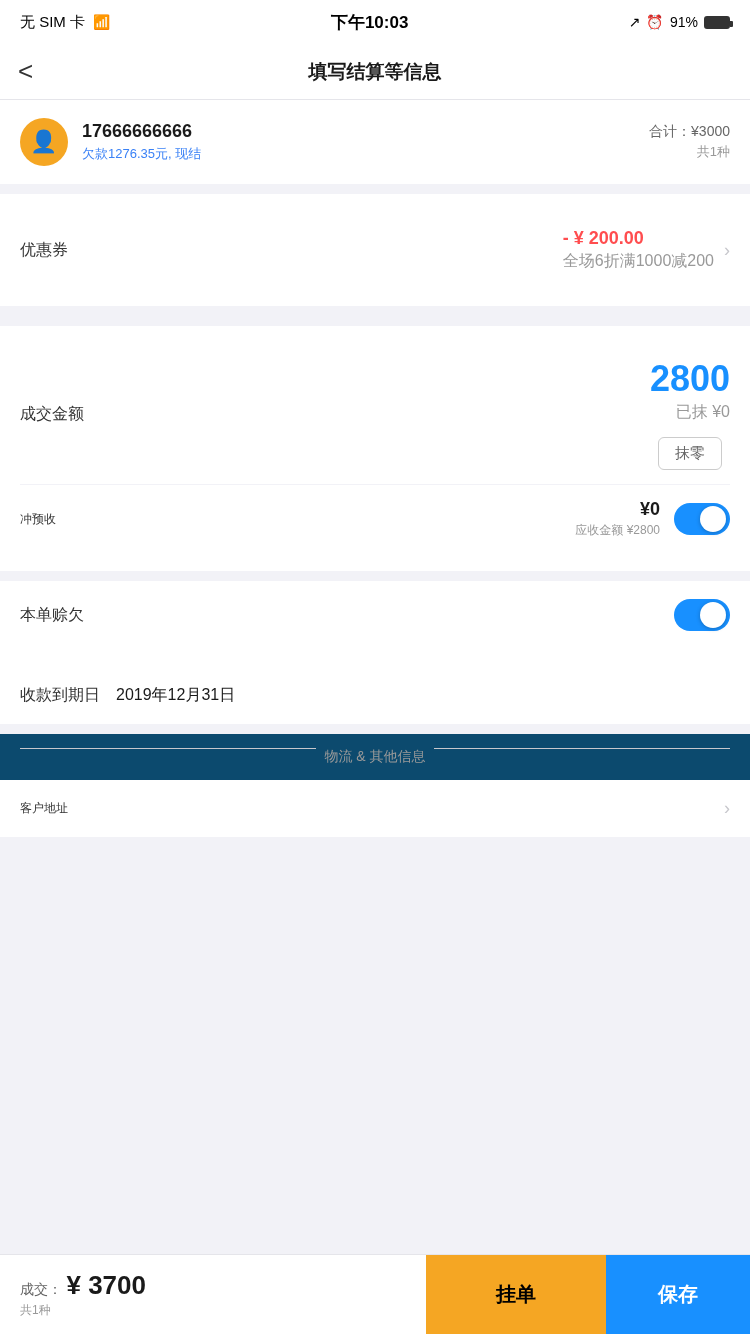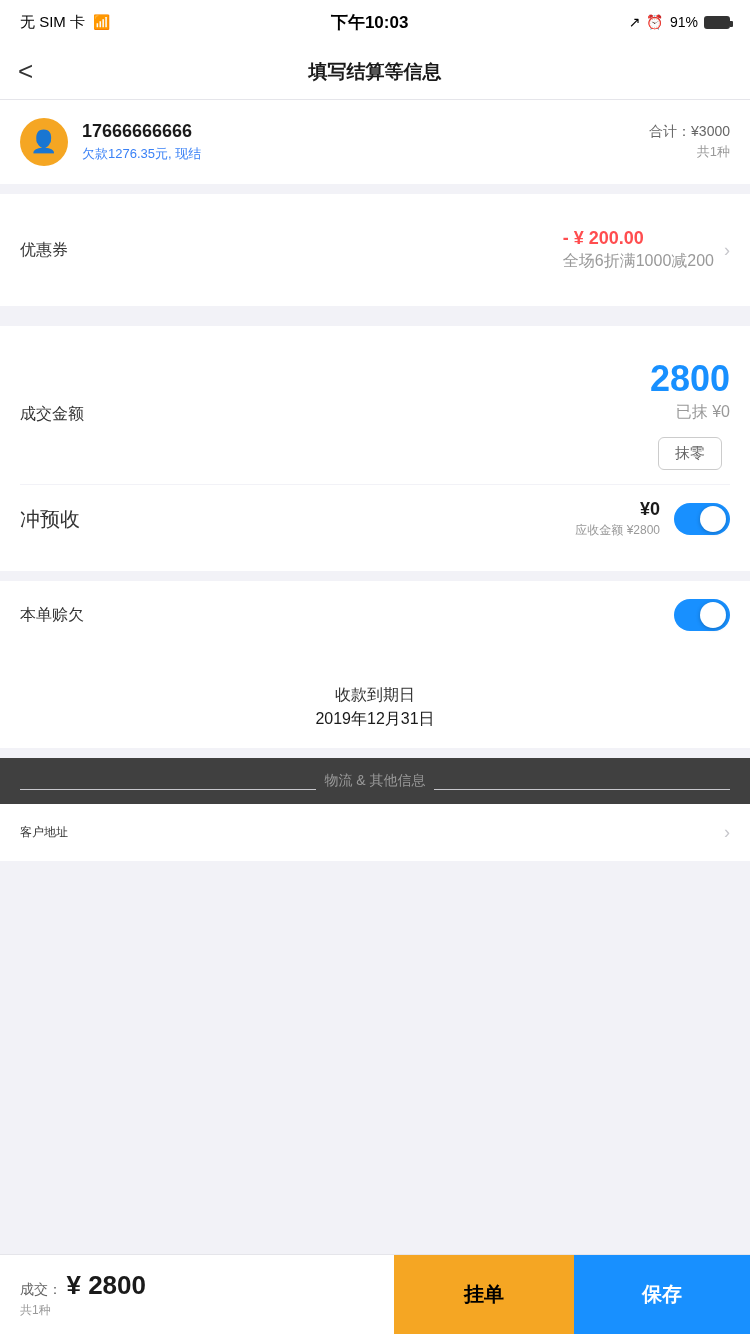--- a/index.html
+++ b/index.html
@@ -208,21 +208,21 @@
       padding: 0 20px 18px;
     }
     .prepay-row {
       display: flex;
       align-items: center;
       justify-content: space-between;
       padding: 14px 0;
       border-top: 1px solid #f2f2f7;
     }
     .prepay-label {
-      font-size: 20px;
+      font-size: 12px;
       color: #333;
       font-weight: 500;
     }
     .prepay-right {
       display: flex;
       align-items: center;
       gap: 14px;
     }
     .prepay-amount-block {
       text-align: right;
@@ -276,41 +276,40 @@
 
     
     .due-section {
       background: #fff;
       padding: 18px 20px;
       margin-bottom: 10px;
     }
     .due-row {
       display: flex;
       align-items: center;
-      gap: 3px;
-      flex-direction: column;
+      gap: 16px;
     }
     .due-label {
       font-size: 16px;
       color: #333;
       font-weight: 500;
     }
     .due-date {
       font-size: 16px;
       color: #1a1a1a;
     }
 
     
     .logistics-divider {
       display: flex;
-      align-items: flex-end;
+      align-items: flex-start;
       justify-content: center;
       gap: 8px;
       padding: 14px 20px;
-      background: #404040;
+      background: #0c4a6e;
       border-top: none;
     }
     .divider-line {
       flex: 1;
       height: 1px;
       background: #c7c7cc;
     }
     .divider-text {
       font-size: 14px;
       color: #999;
@@ -385,21 +384,21 @@
       background: #f5a623;
       display: flex;
       align-items: center;
       justify-content: center;
       font-size: 20px;
       font-weight: 600;
       color: #000000;
       cursor: pointer;
     }
     .btn-save {
-      width: 176px;
+      width: 144px;
       height: 80px;
       background: #1890ff;
       display: flex;
       align-items: center;
       justify-content: center;
       font-size: 20px;
       font-weight: 600;
       color: #fff;
       cursor: pointer;
     }
@@ -513,19 +512,19 @@
     <span class="chevron-right">›</span>
   </div>
 </div>
 
 <div class="empty-space"></div>
 
 <div class="bottom-bar">
   <div class="bottom-left">
     <div>
       <span class="bottom-deal-label">成交：</span>
-      <span class="bottom-deal-amount">¥ 2800</span>
+      <span class="bottom-deal-amount">¥ 3700</span>
     </div>
     <div class="bottom-deal-count">共1种</div>
   </div>
   <div class="btn-pending">挂单</div>
   <div class="btn-save">保存</div>
 </div>
 
 </body></html>

